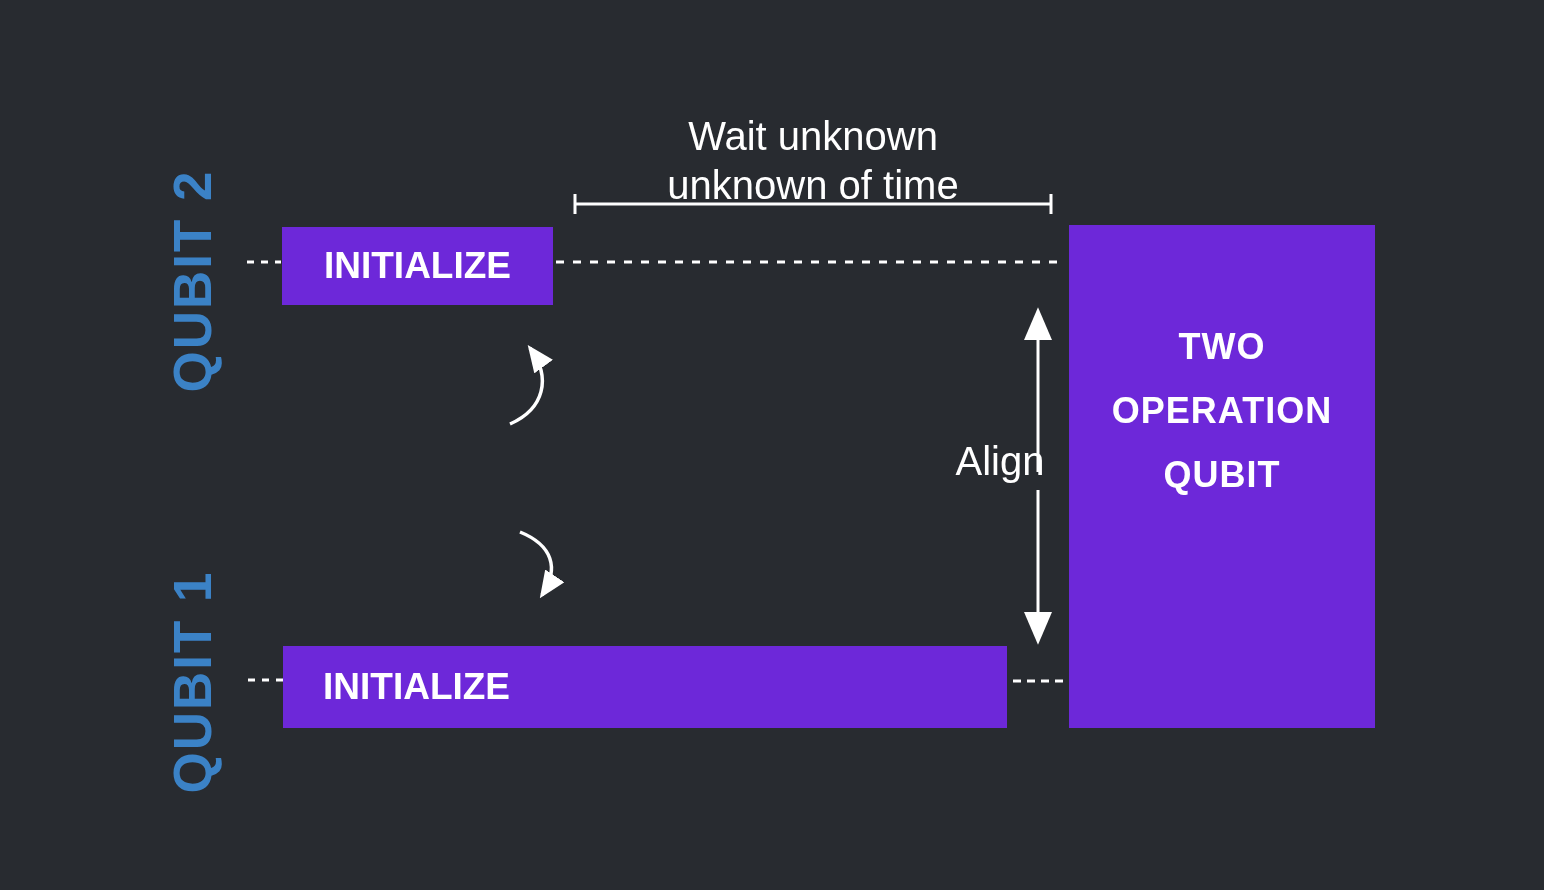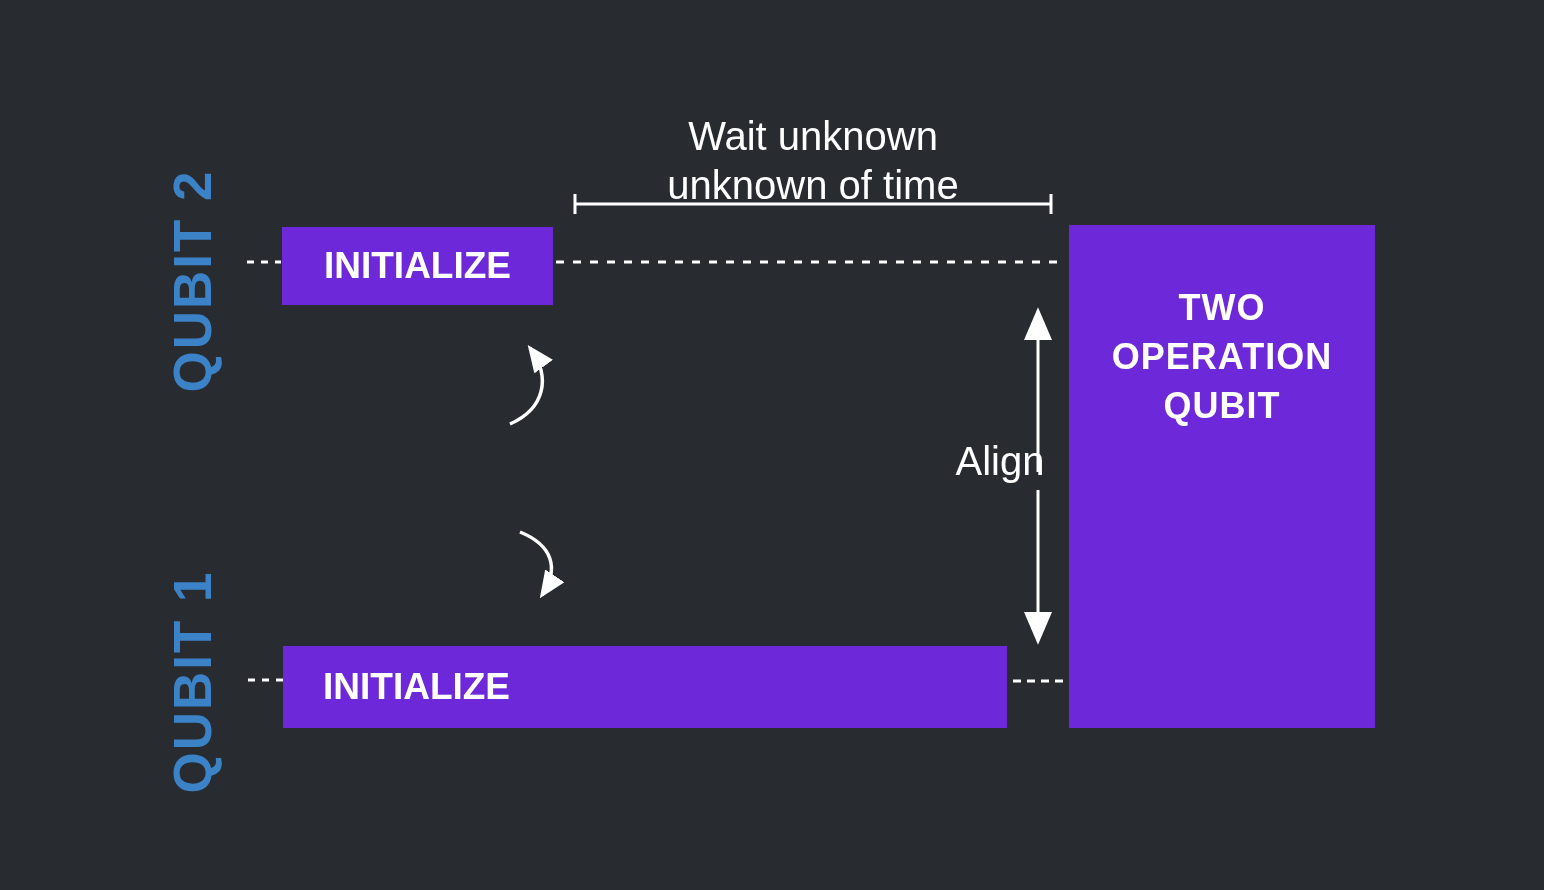--- a/index.html
+++ b/index.html
@@ -53,26 +53,27 @@
     font-size: 37px;
     justify-content: flex-start;
     padding-left: 40px;
     box-sizing: border-box;
   }
   .op-block {
     left: 1069px; top: 225px;
     width: 306px; height: 503px;
     flex-direction: column;
     justify-content: flex-start;
-    padding-top: 58px;
+    padding-top: 97px;
     box-sizing: border-box;
     font-size: 36px;
     line-height: 49px;
     text-align: center;
     letter-spacing: 1px;
+    gap: 15px;
   }
   .annotation {
     position: absolute;
     color: #ffffff;
     font-size: 40px;
     font-weight: 400;
     text-align: center;
   }
   .wait-note {
     left: 563px; top: 88px;

